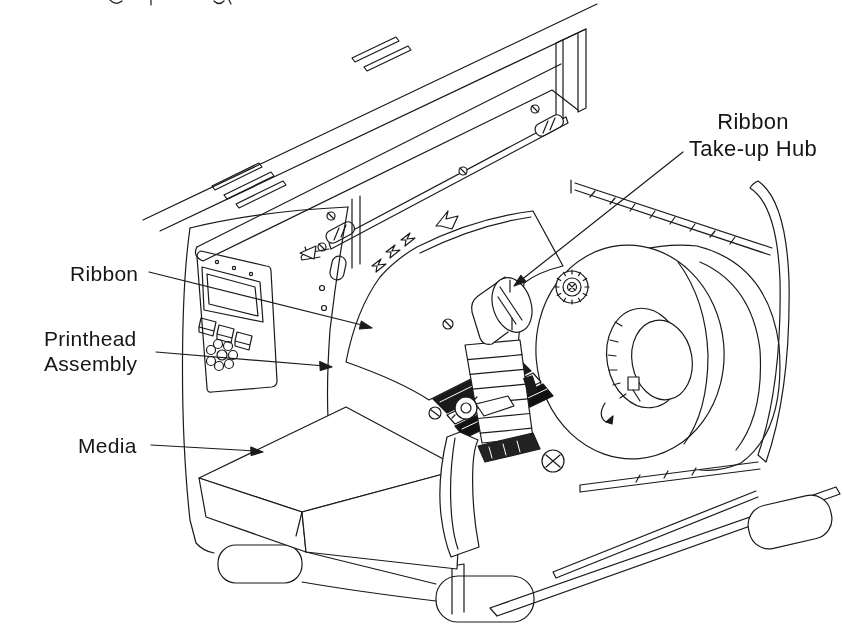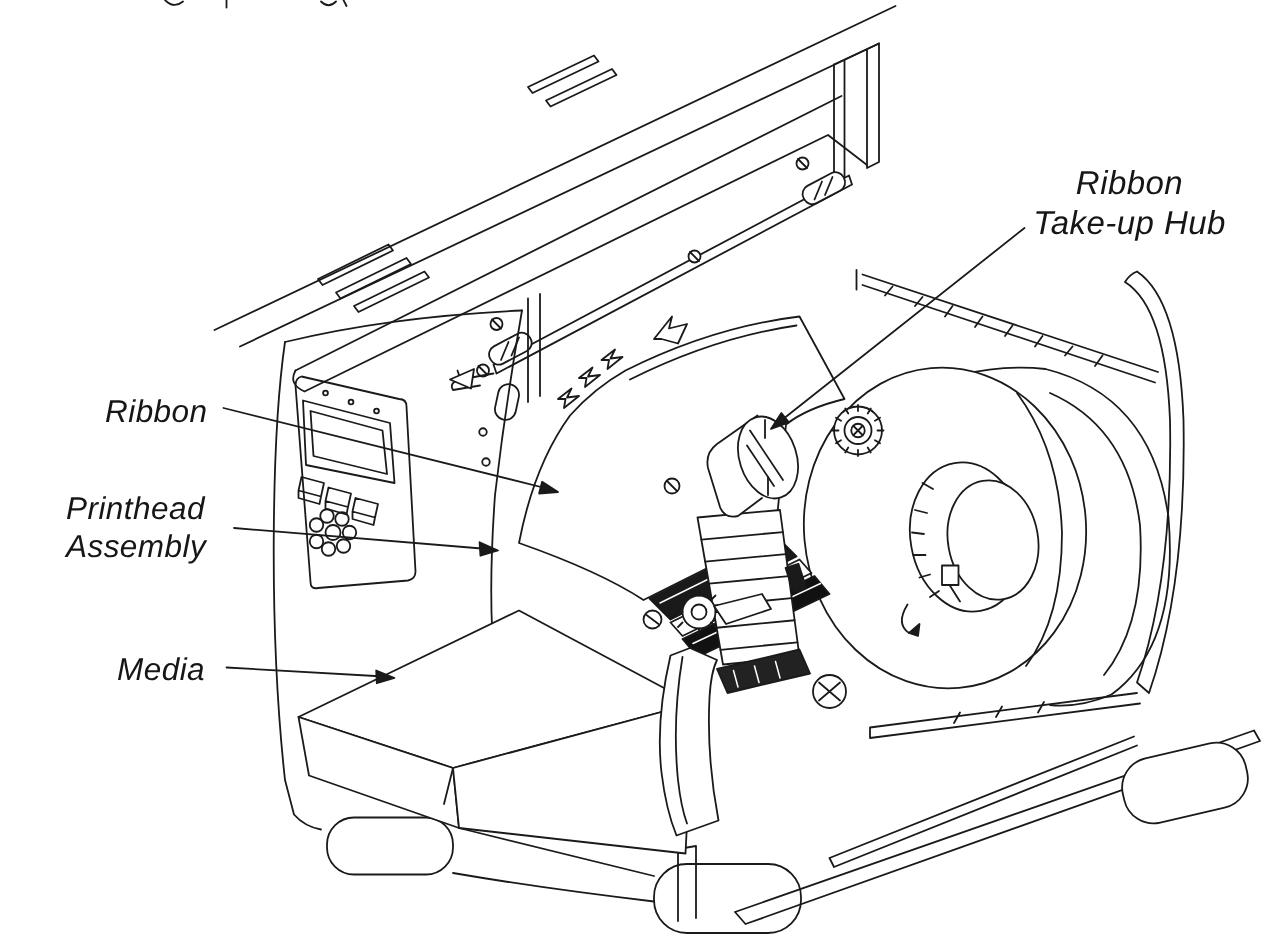--- a/index.html
+++ b/index.html
@@ -1,17 +1,17 @@
 <!DOCTYPE html>
 <html><head>
 <meta charset="utf-8">
 <style>
   html,body{margin:0;padding:0;background:#ffffff;}
   .stage{position:relative;width:843px;height:633px;background:#fff;overflow:hidden;
-         font-family:"Liberation Sans", sans-serif;font-style:italic;}
+         font-family:"Liberation Sans", sans-serif;}
   svg{position:absolute;left:0;top:0;}
   .lineart{stroke:#1a1a1a;stroke-width:1.2;fill:none;stroke-linecap:round;stroke-linejoin:round;}
   text.callout{fill:#161616;font-family:"Liberation Sans", sans-serif;font-size:21px;letter-spacing:.3px;}
   text.callout-lg{fill:#161616;font-family:"Liberation Sans", sans-serif;font-size:22px;letter-spacing:.3px;}
 </style>
 </head>
 <body>
 
 <div class="stage">
 <svg width="843" height="633" viewBox="0 0 843 633">

